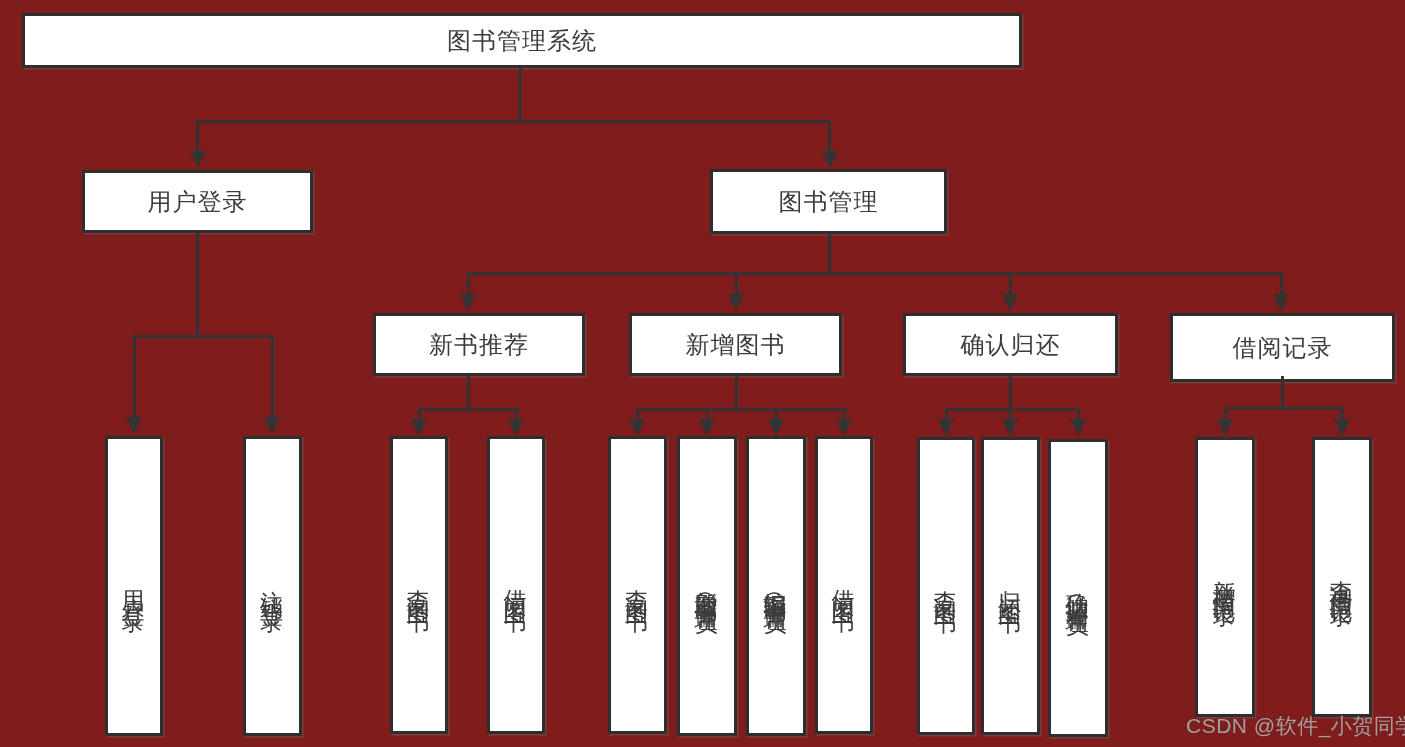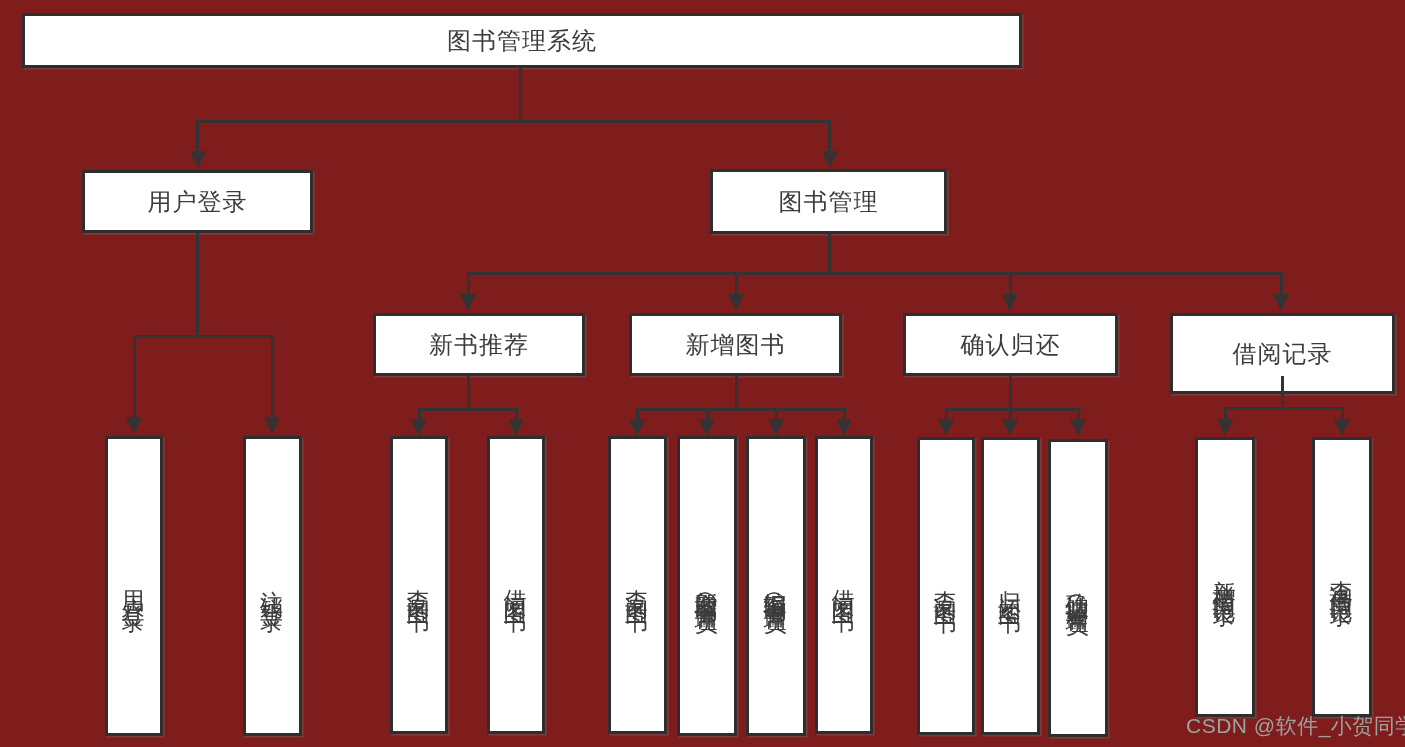--- a/index.html
+++ b/index.html
@@ -81,21 +81,21 @@
   </div>
 
   <div class="box" style="left:629px; top:313px; width:213px; height:63px;">
     <span>新增图书</span>
   </div>
 
   <div class="box" style="left:903px; top:313px; width:215px; height:63px;">
     <span>确认归还</span>
   </div>
 
-  <div class="box" style="left:1170px; top:313px; width:225px; height:81px;">
+  <div class="box" style="left:1170px; top:313px; width:225px; height:69px;">
     <span>借阅记录</span>
   </div>
 
   <div class="vbox" style="left:105px; top:436px; width:58px; height:300px;">
     <span>用户登录</span>
   </div>
   <div class="vbox" style="left:243px; top:436px; width:59px; height:300px;">
     <span>注销登录</span>
   </div>
 

